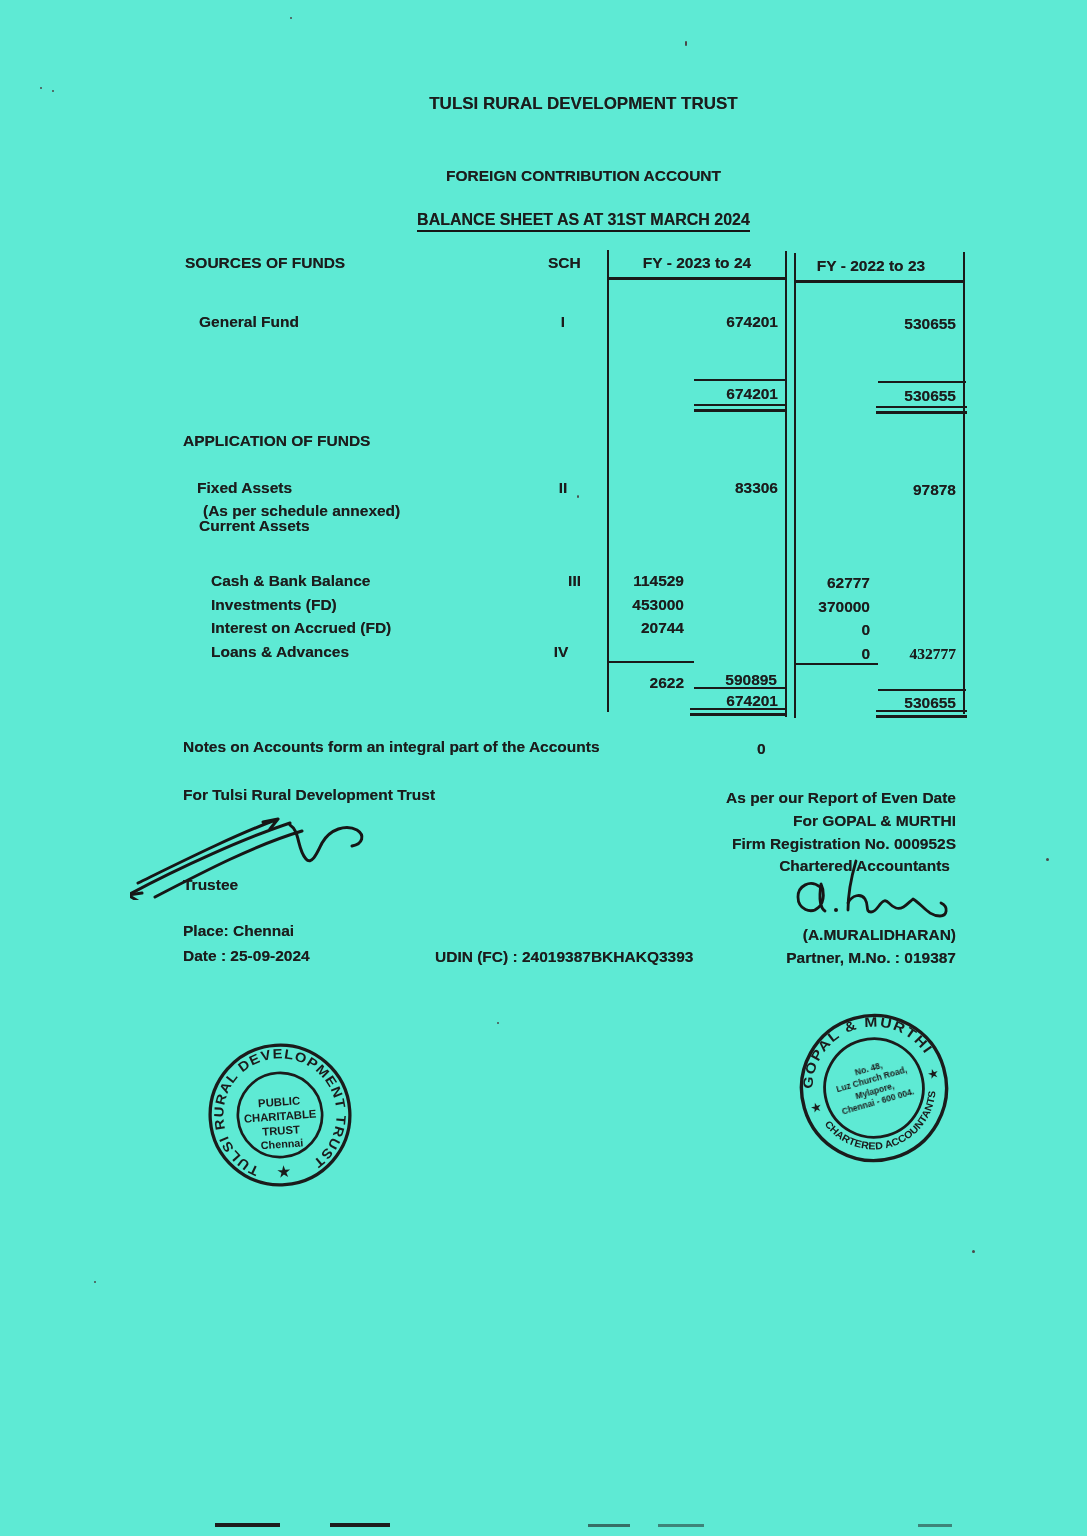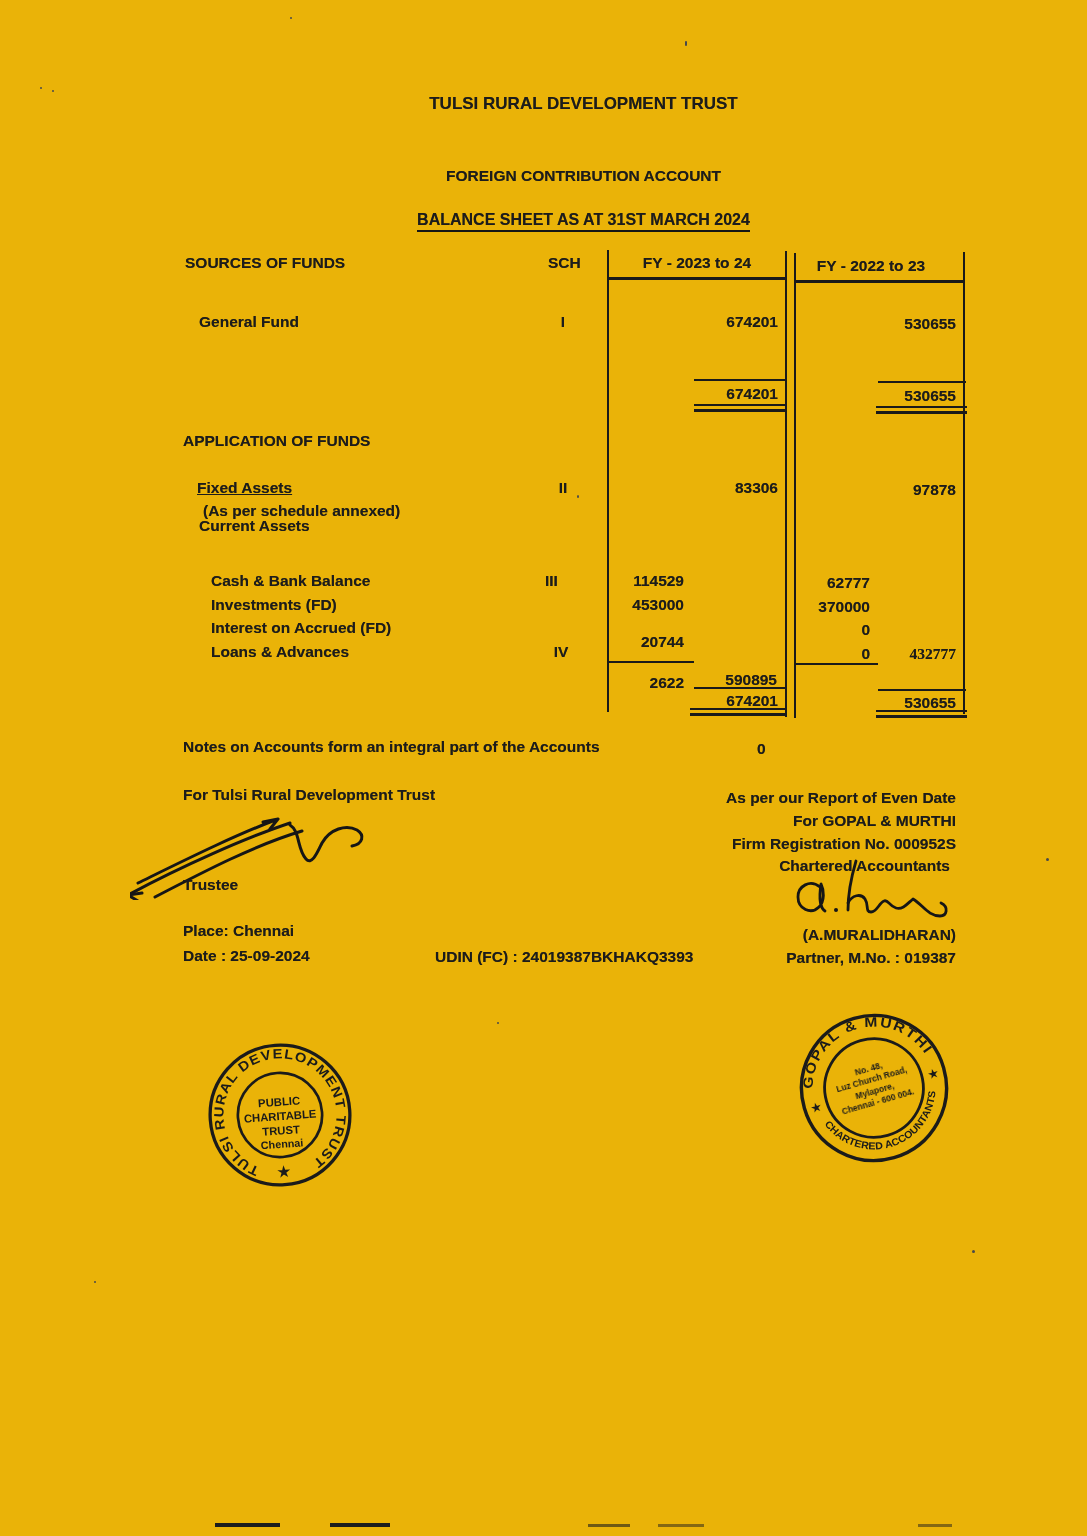--- a/index.html
+++ b/index.html
@@ -1,16 +1,16 @@
 <!DOCTYPE html>
 <html><head>
 <meta charset="utf-8">
 <style>
   html,body{margin:0;padding:0;background:#ddd;}
-  .page{position:relative;width:1087px;height:1536px;background:#eab308;overflow:hidden;
+  .page{position:relative;width:1087px;height:1536px;background:#5eead4;overflow:hidden;
         font-family:"Liberation Sans",sans-serif;color:#1c1c1c;}
   .t{position:absolute;white-space:nowrap;font-weight:700;font-size:15.5px;
      color:#1c1c1c;text-shadow:0 0 .4px rgba(20,20,20,.55);line-height:1.15;}
   .ctr{left:241px;width:685px;text-align:center;}
   .rt{text-align:right;}
   .u{border-bottom:2px solid #161616;padding-bottom:1px;display:inline-block;}
   .hl{position:absolute;height:2px;background:#1a1a1a;}
   .hl3{height:3px;}
   .vl{position:absolute;width:2px;background:#1a1a1a;}
   .dbl{position:absolute;height:8px;border-top:2px solid #1a1a1a;border-bottom:3px solid #1a1a1a;box-sizing:border-box;}
@@ -60,39 +60,39 @@
   <div class="t" style="left:199px;top:313px;">General Fund</div>
   <div class="t" style="left:545px;top:313px;width:36px;text-align:center;">I</div>
   <div class="t rt" style="right:309px;top:313px;">674201</div>
   <div class="t rt" style="right:131px;top:315px;">530655</div>
 
   <div class="t rt" style="right:309px;top:385px;">674201</div>
   <div class="t rt" style="right:131px;top:387px;">530655</div>
 
   <div class="t" style="left:183px;top:432px;">APPLICATION OF FUNDS</div>
 
-  <div class="t" style="left:197px;top:479px;text-decoration:underline;">Fixed Assets</div>
+  <div class="t" style="left:197px;top:479px;">Fixed Assets</div>
   <div class="t" style="left:545px;top:479px;width:36px;text-align:center;">II</div>
   <div class="t rt" style="right:309px;top:479px;">83306</div>
   <div class="t rt" style="right:131px;top:481px;">97878</div>
   <div class="t" style="left:203px;top:502px;">(As per schedule annexed)</div>
 
   <div class="t" style="left:199px;top:517px;">Current Assets</div>
 
   <div class="t" style="left:211px;top:572px;">Cash &amp; Bank Balance</div>
-  <div class="t" style="left:545px;top:572px;width:36px;text-align:left;">III</div>
+  <div class="t" style="left:545px;top:572px;width:36px;text-align:right;">III</div>
   <div class="t rt" style="right:403px;top:572px;">114529</div>
   <div class="t rt" style="right:217px;top:574px;">62777</div>
 
   <div class="t" style="left:211px;top:596px;">Investments (FD)</div>
   <div class="t rt" style="right:403px;top:596px;">453000</div>
   <div class="t rt" style="right:217px;top:598px;">370000</div>
 
   <div class="t" style="left:211px;top:619px;">Interest on Accrued (FD)</div>
-  <div class="t rt" style="right:403px;top:633px;">20744</div>
+  <div class="t rt" style="right:403px;top:619px;">20744</div>
   <div class="t rt" style="right:217px;top:621px;">0</div>
 
   <div class="t" style="left:211px;top:643px;">Loans &amp; Advances</div>
   <div class="t" style="left:543px;top:643px;width:36px;text-align:center;">IV</div>
   <div class="t rt" style="right:403px;top:674px;">2622</div>
   <div class="t rt" style="right:310px;top:643px;margin-top:28px;">590895</div>
   <div class="t rt" style="right:217px;top:645px;">0</div>
   <div class="t rt" style="right:131px;top:645px;font-family:Liberation Serif, serif;">432777</div>
 
   <div class="t rt" style="right:309px;top:692px;">674201</div>

